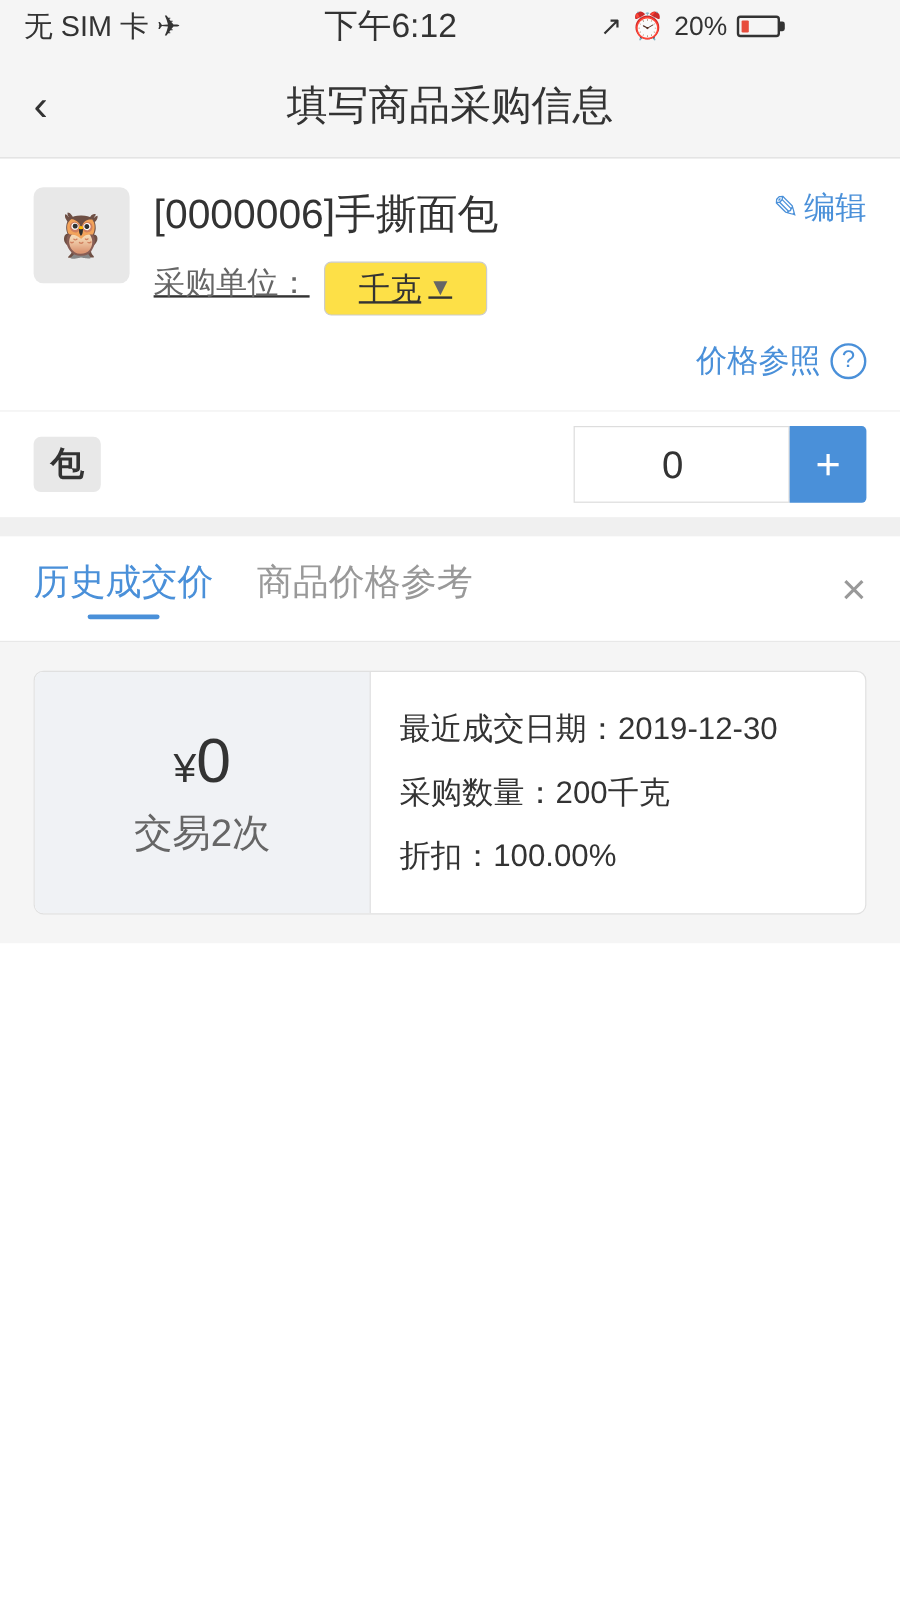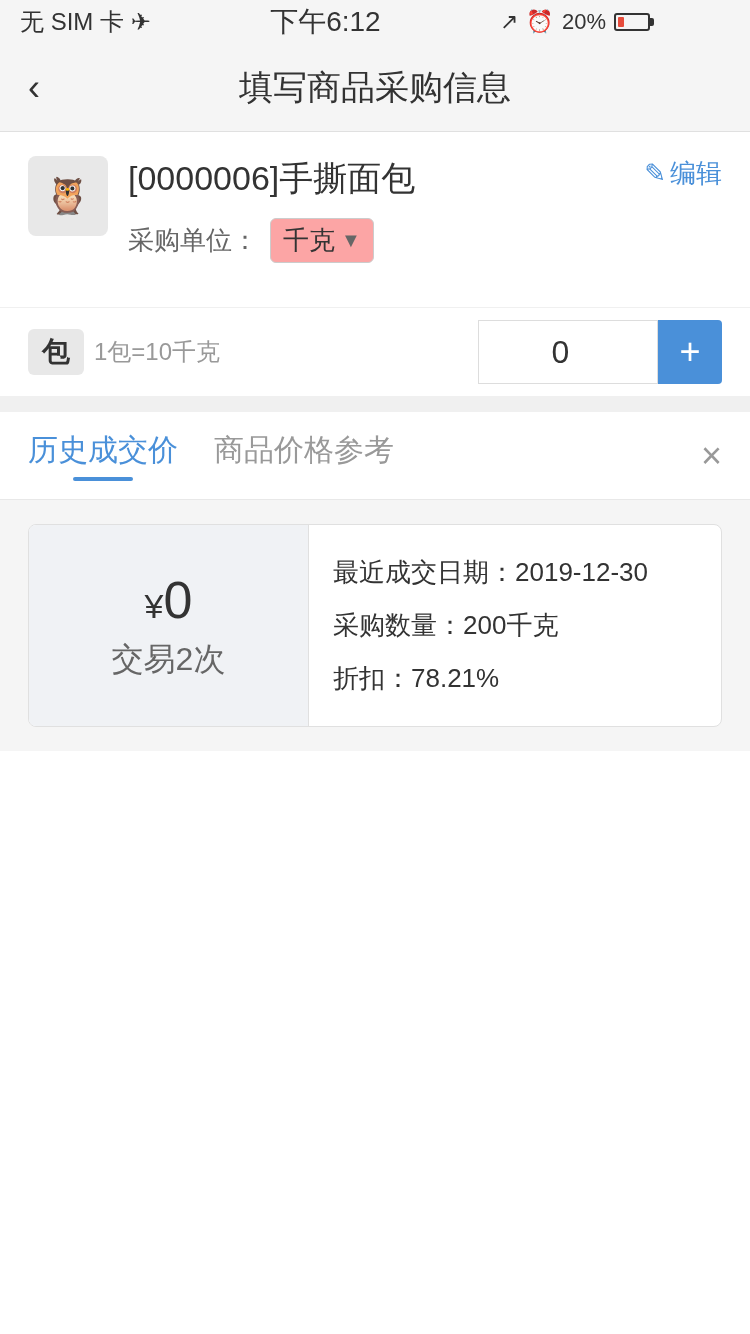--- a/index.html
+++ b/index.html
@@ -119,37 +119,38 @@
       justify-content: flex-start;
     }
     .product-name {
       font-size: 34px;
       color: #333;
       font-weight: 500;
       margin-bottom: 16px;
     }
     .product-unit-row {
       display: flex;
-      align-items: center;
+      align-items: flex-start;
       gap: 12px;
+      text-decoration: underline;
     }
     .unit-label {
       font-size: 26px;
       color: #666;
     }
     .unit-select {
       display: flex;
       align-items: center;
       border: 1px solid #ccc;
       border-radius: 6px;
-      padding: 4px 12px;
+      padding: 4px 28px;
       font-size: 26px;
       color: #333;
       gap: 6px;
-      background: #fca5a5;
+      background: #fde047;
     }
     .unit-arrow {
       font-size: 20px;
       color: #666;
     }
     .edit-btn {
       color: #4a90d9;
       font-size: 26px;
       display: flex;
       align-items: center;
@@ -387,27 +388,30 @@
             <span class="unit-arrow">▼</span>
           </div>
         </div>
       </div>
     </div>
     <div class="edit-btn">
       <span>✎</span>
       <span>编辑</span>
     </div>
   </div>
+  <div class="price-ref-row">
+    <span class="price-ref-link">价格参照</span>
+    <div class="help-circle">?</div>
+  </div>
 </div>
 
 <div class="quantity-section">
   <div class="quantity-row">
     <div class="quantity-left">
       <span class="qty-unit-box">包</span>
-      <span class="qty-unit-hint">1包=10千克</span>
     </div>
     <div class="quantity-right">
       <input class="qty-input" type="number" value="0" style="">
       <button class="qty-plus-btn">+</button>
     </div>
   </div>
 </div>
 
 <div class="section-divider"></div>
 
@@ -434,19 +438,19 @@
       <div class="price-trade-count">交易2次</div>
     </div>
     <div class="price-card-right">
       <div class="price-detail-row">
         <span>最近成交日期：</span><span>2019-12-30</span>
       </div>
       <div class="price-detail-row">
         <span>采购数量：</span><span>200千克</span>
       </div>
       <div class="price-detail-row">
-        <span>折扣：</span><span>78.21%</span>
+        <span>折扣：</span><span>100.00%</span>
       </div>
     </div>
   </div>
 </div>
 
 <div class="bottom-space"></div>
 
 </body></html>

